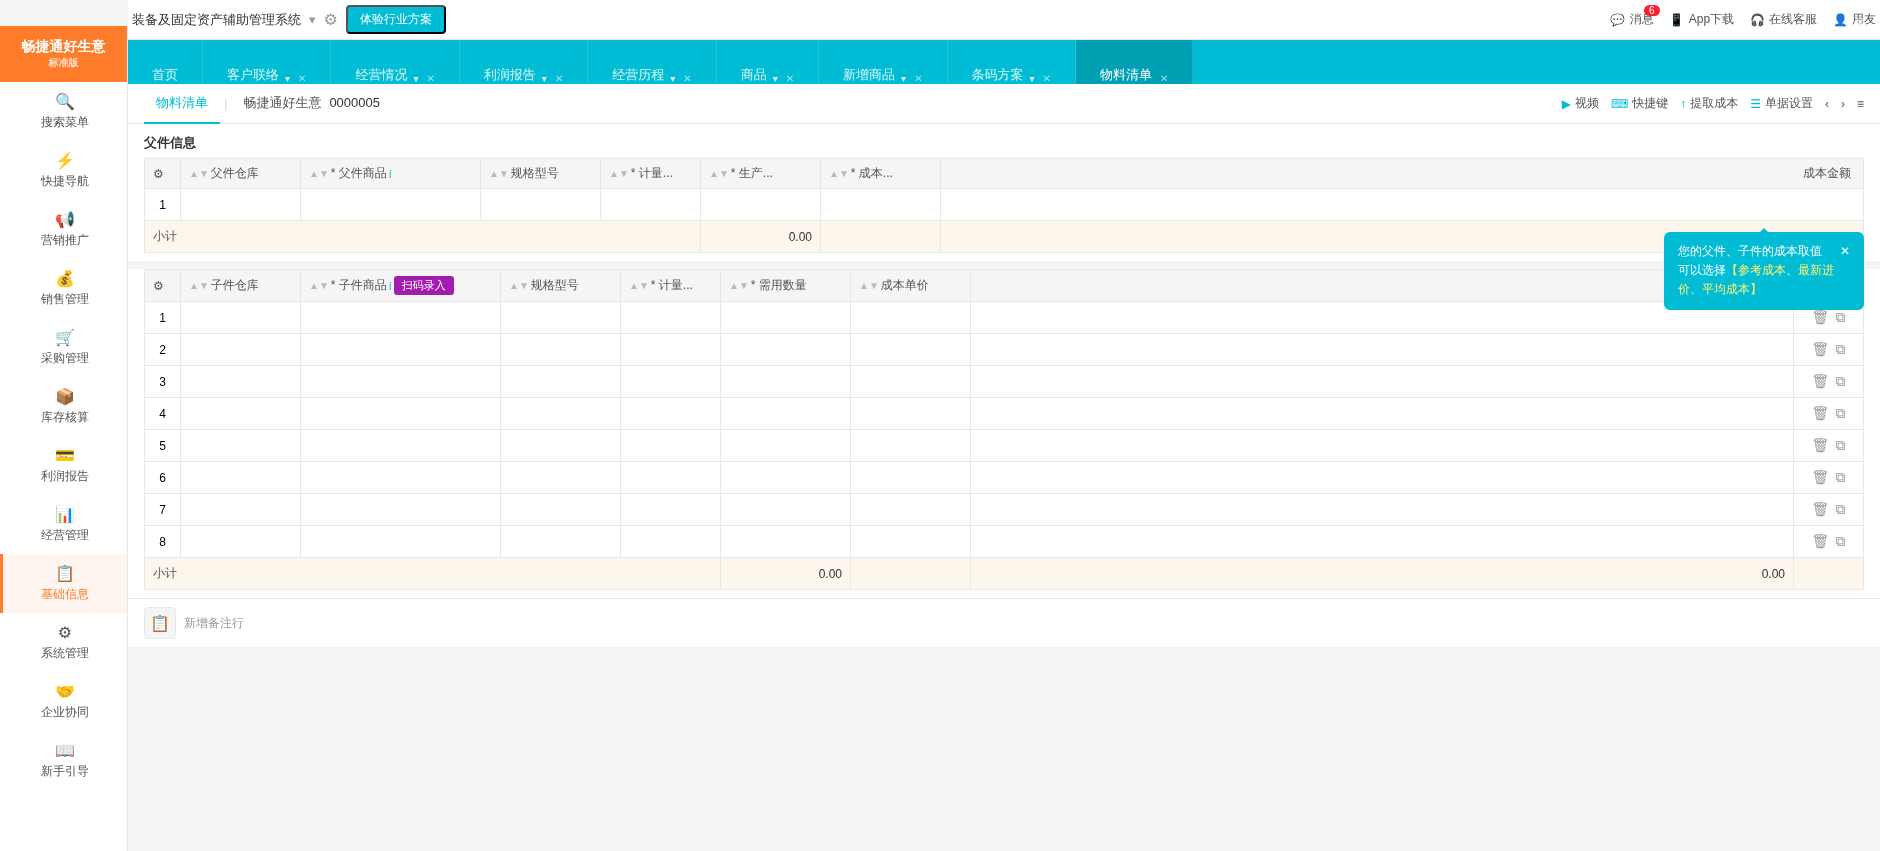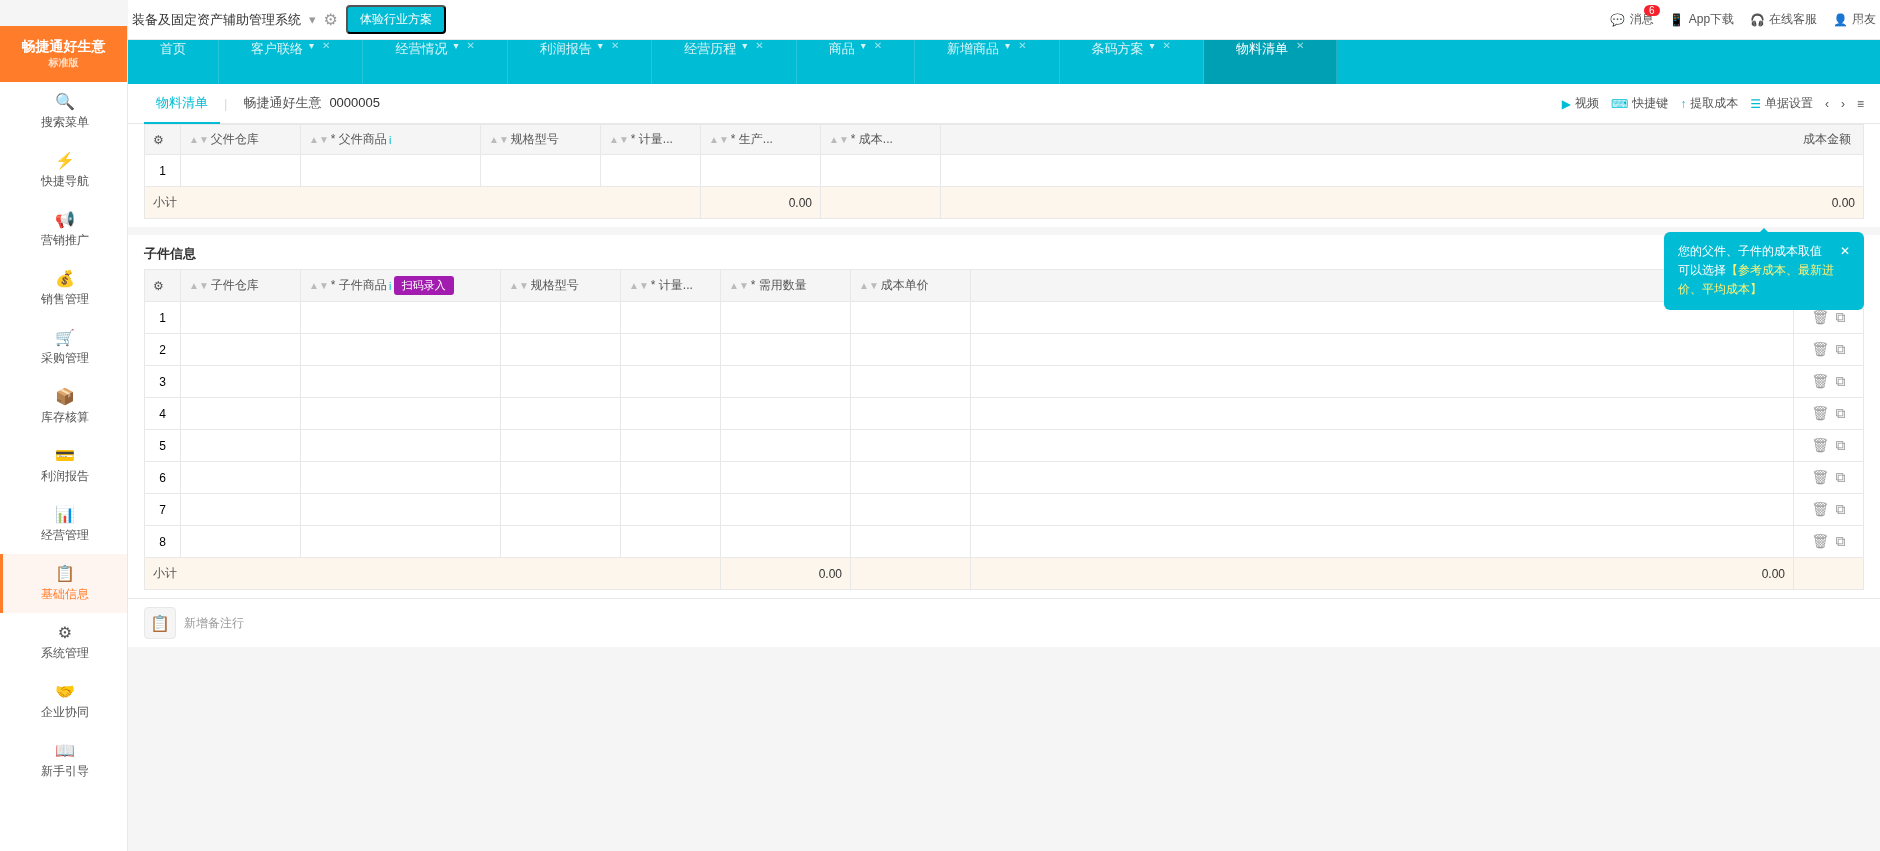--- a/index.html
+++ b/index.html
@@ -118,22 +118,22 @@
     
     .nav-tabs {
       height: 44px;
       background: #00bcd4;
       display: flex;
       align-items: stretch;
       overflow: hidden;
     }
     .nav-tab {
       display: flex;
-      align-items: flex-start;
-      padding: 0 32px;
+      align-items: flex-end;
+      padding: 0 24px;
       color: rgba(255,255,255,0.85);
       cursor: pointer;
       font-size: 13px;
       gap: 6px;
       white-space: nowrap;
       border-right: 1px solid rgba(255,255,255,0.15);
     }
     .nav-tab.active { background: #00a0b4; color: #fff; font-weight: 500; }
     .nav-tab .close-icon { color: rgba(255,255,255,0.6); font-size: 10px; margin-left: 2px; }
     .nav-tab .arrow { font-size: 10px; }
@@ -497,20 +497,21 @@
         </div>
       </div>
     </div>
 
     <div class="tooltip-popup">
       <span class="tooltip-close">✕</span>
       您的父件、子件的成本取值可以选择<span class="tooltip-accent">【参考成本、最新进价、平均成本】</span>
     </div>
 
     <div class="section">
+      <div class="section-title">父件信息</div>
       <table class="data-table">
         <thead>
           <tr>
             <th style="width:36px;">⚙</th>
             <th style="width:120px;">
               <div class="th-inner">
                   <span class="sort-icon">▲▼</span>
                   <span>父件仓库</span>
                 </div>
             </th>
@@ -563,21 +564,20 @@
             <td colspan="5" class="subtotal-label">小计</td>
             <td class="subtotal-value">0.00</td>
             <td></td>
             <td class="subtotal-value">0.00</td>
           </tr>
         </tbody>
       </table>
     </div>
 
     <div class="section" style="margin-top:8px;">
-      <div class="section-title">子件信息</div>
       <table class="data-table">
         <thead>
           <tr>
             <th style="width:36px;">⚙</th>
             <th style="width:120px;">
               <div class="th-inner">
                   <span class="sort-icon">▲▼</span>
                   <span>子件仓库</span>
                 </div>
             </th>

